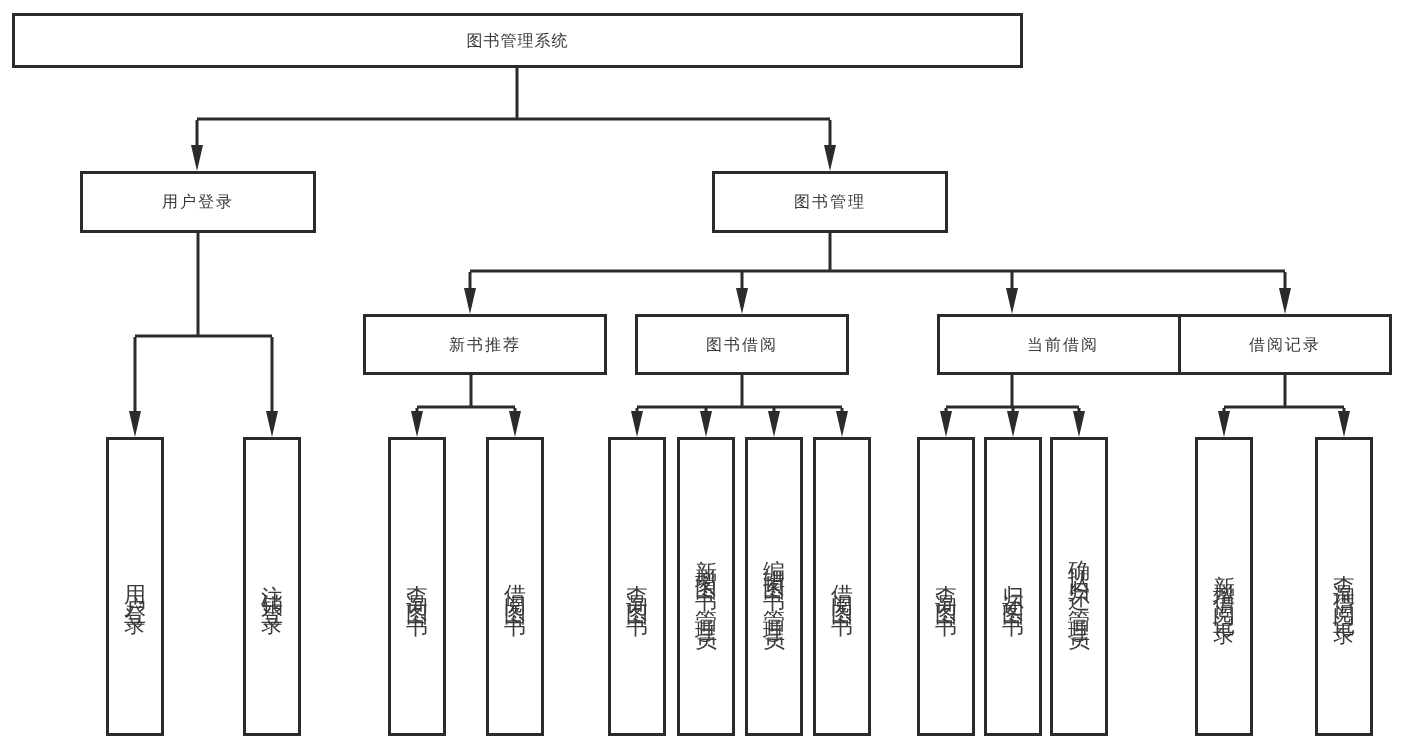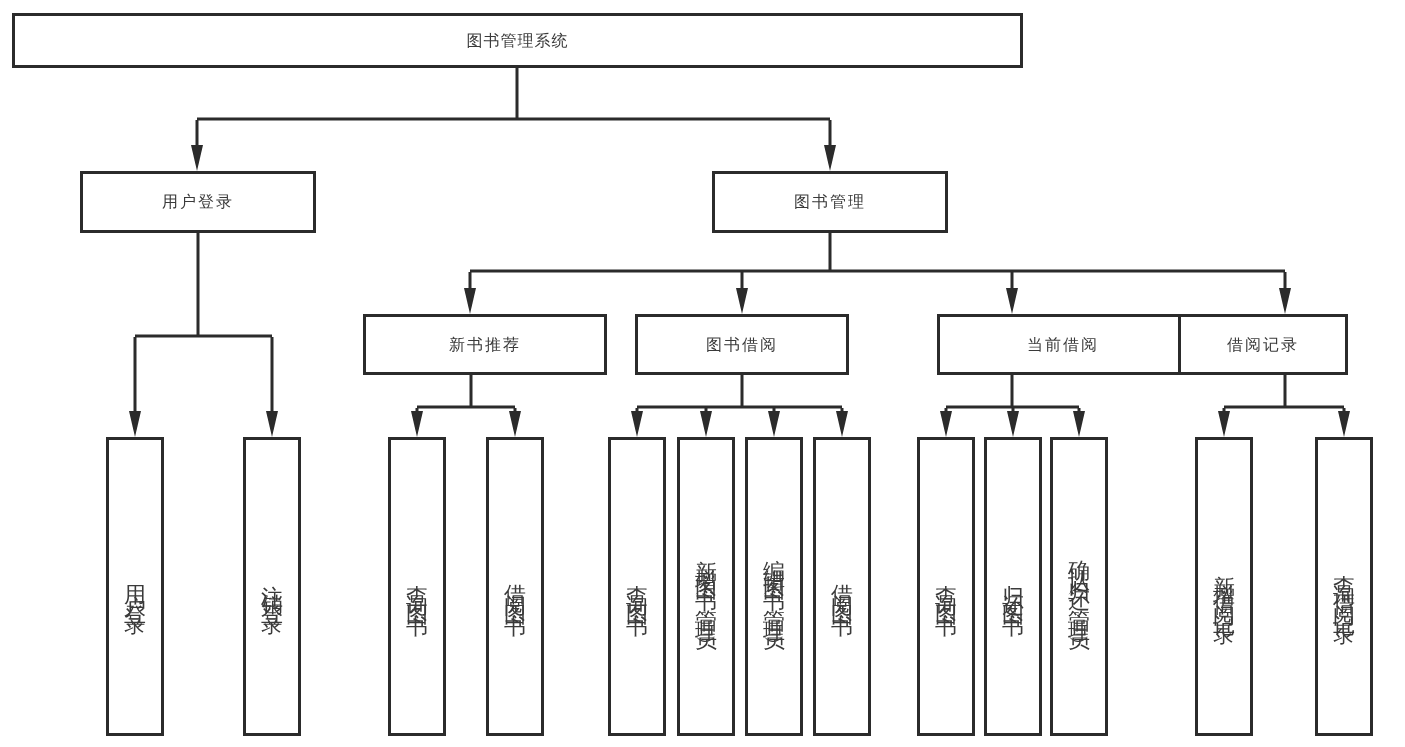--- a/index.html
+++ b/index.html
@@ -107,21 +107,21 @@
   </svg>
 
   <div class="node node-h node-root" style="left:12px; top:13px; width:1011px; height:55px;">图书管理系统</div>
 
   <div class="node node-h" style="left:80px; top:171px; width:236px; height:62px;">用户登录</div>
   <div class="node node-h" style="left:712px; top:171px; width:236px; height:62px;text-align:right;">图书管理</div>
 
   <div class="node node-h" style="left:363px; top:314px; width:244px; height:61px;">新书推荐</div>
   <div class="node node-h" style="left:635px; top:314px; width:214px; height:61px;text-align:right;">图书借阅</div>
   <div class="node node-h" style="left:905px; top:314px; width:252px; height:61px;margin-left:32px;">当前借阅</div>
-  <div class="node node-h" style="left:1178px; top:314px; width:170px; height:61px;font-family:Liberation Serif, serif;">借阅记录</div>
+  <div class="node node-h" style="left:1178px; top:314px; width:214px; height:61px;font-family:Liberation Serif, serif;">借阅记录</div>
 
   <div class="node node-v" style="left:106px;">用户登录</div>
   <div class="node node-v" style="left:243px;">注销登录</div>
 
   <div class="node node-v" style="left:388px;">查询图书</div>
   <div class="node node-v" style="left:486px;">借阅图书</div>
 
   <div class="node node-v" style="left:608px;">查询图书</div>
   <div class="node node-v" style="left:677px;">新增图书（管理员）</div>
   <div class="node node-v" style="left:745px;">编辑图书（管理员）</div>

